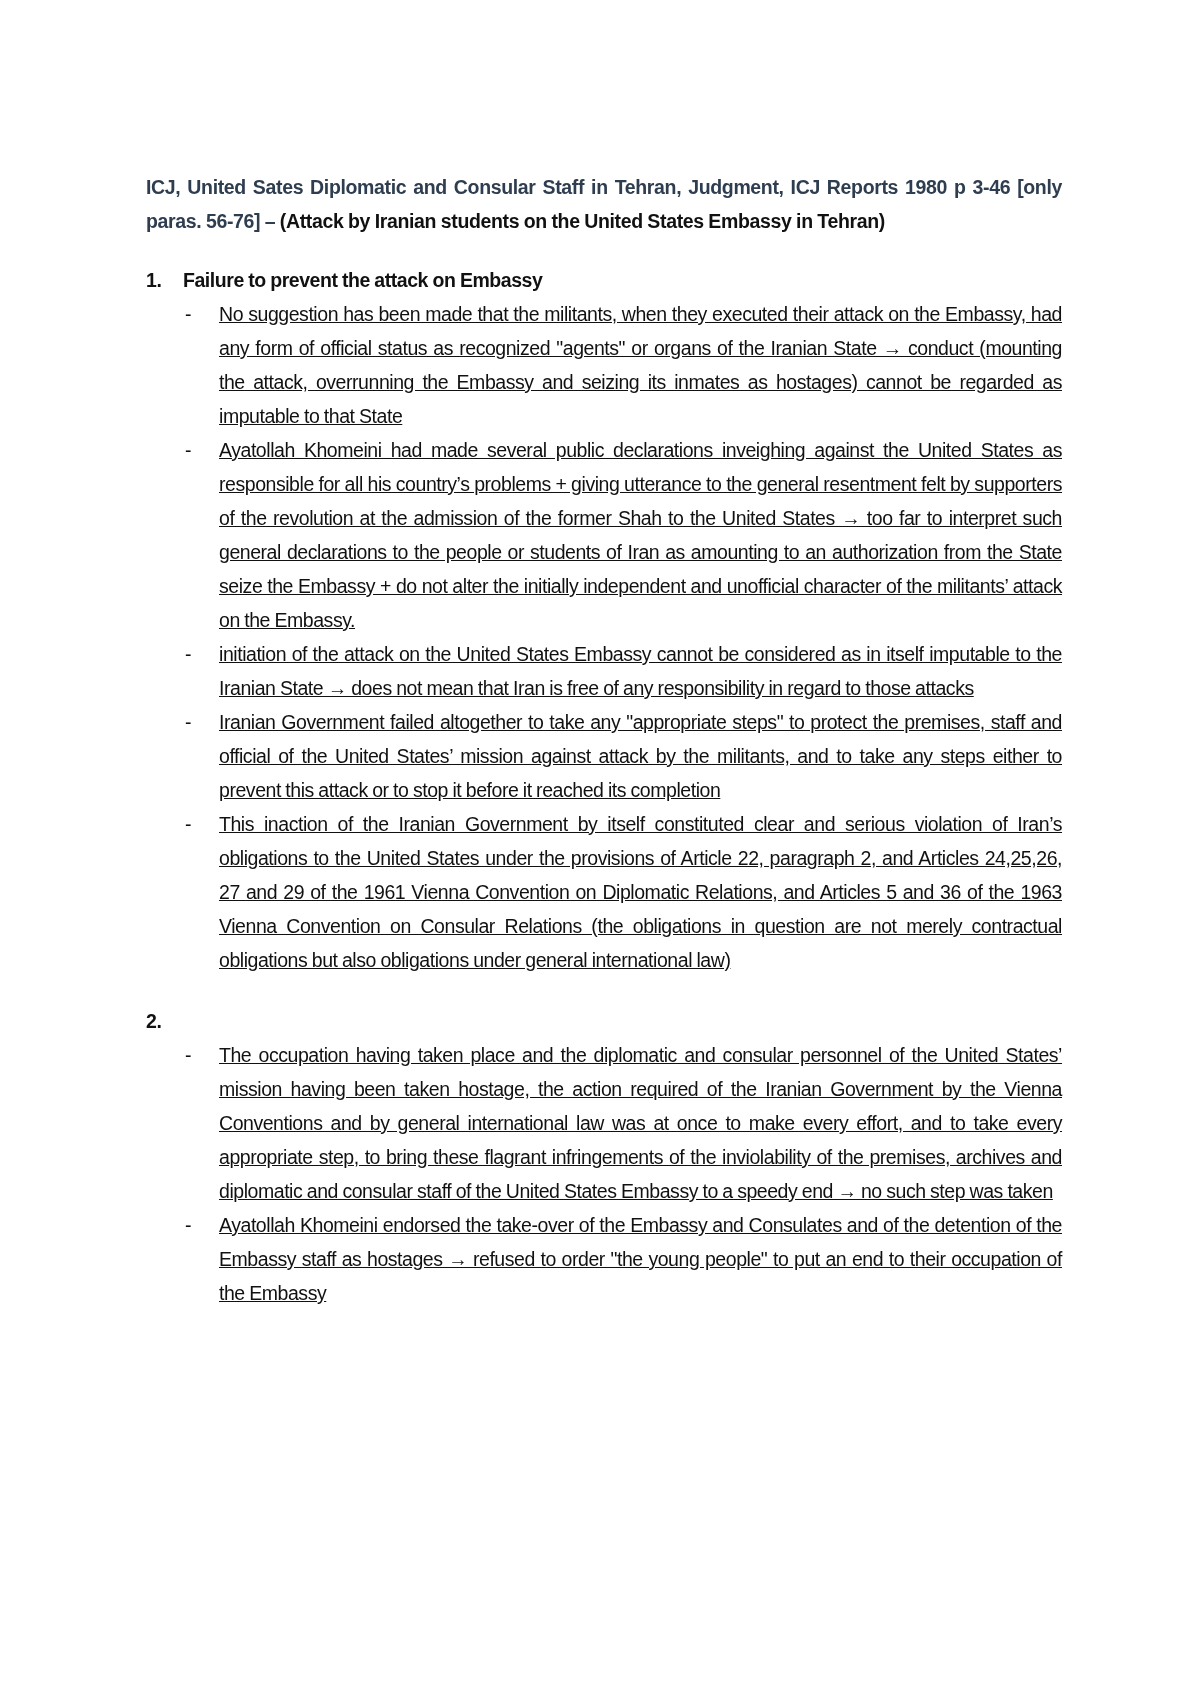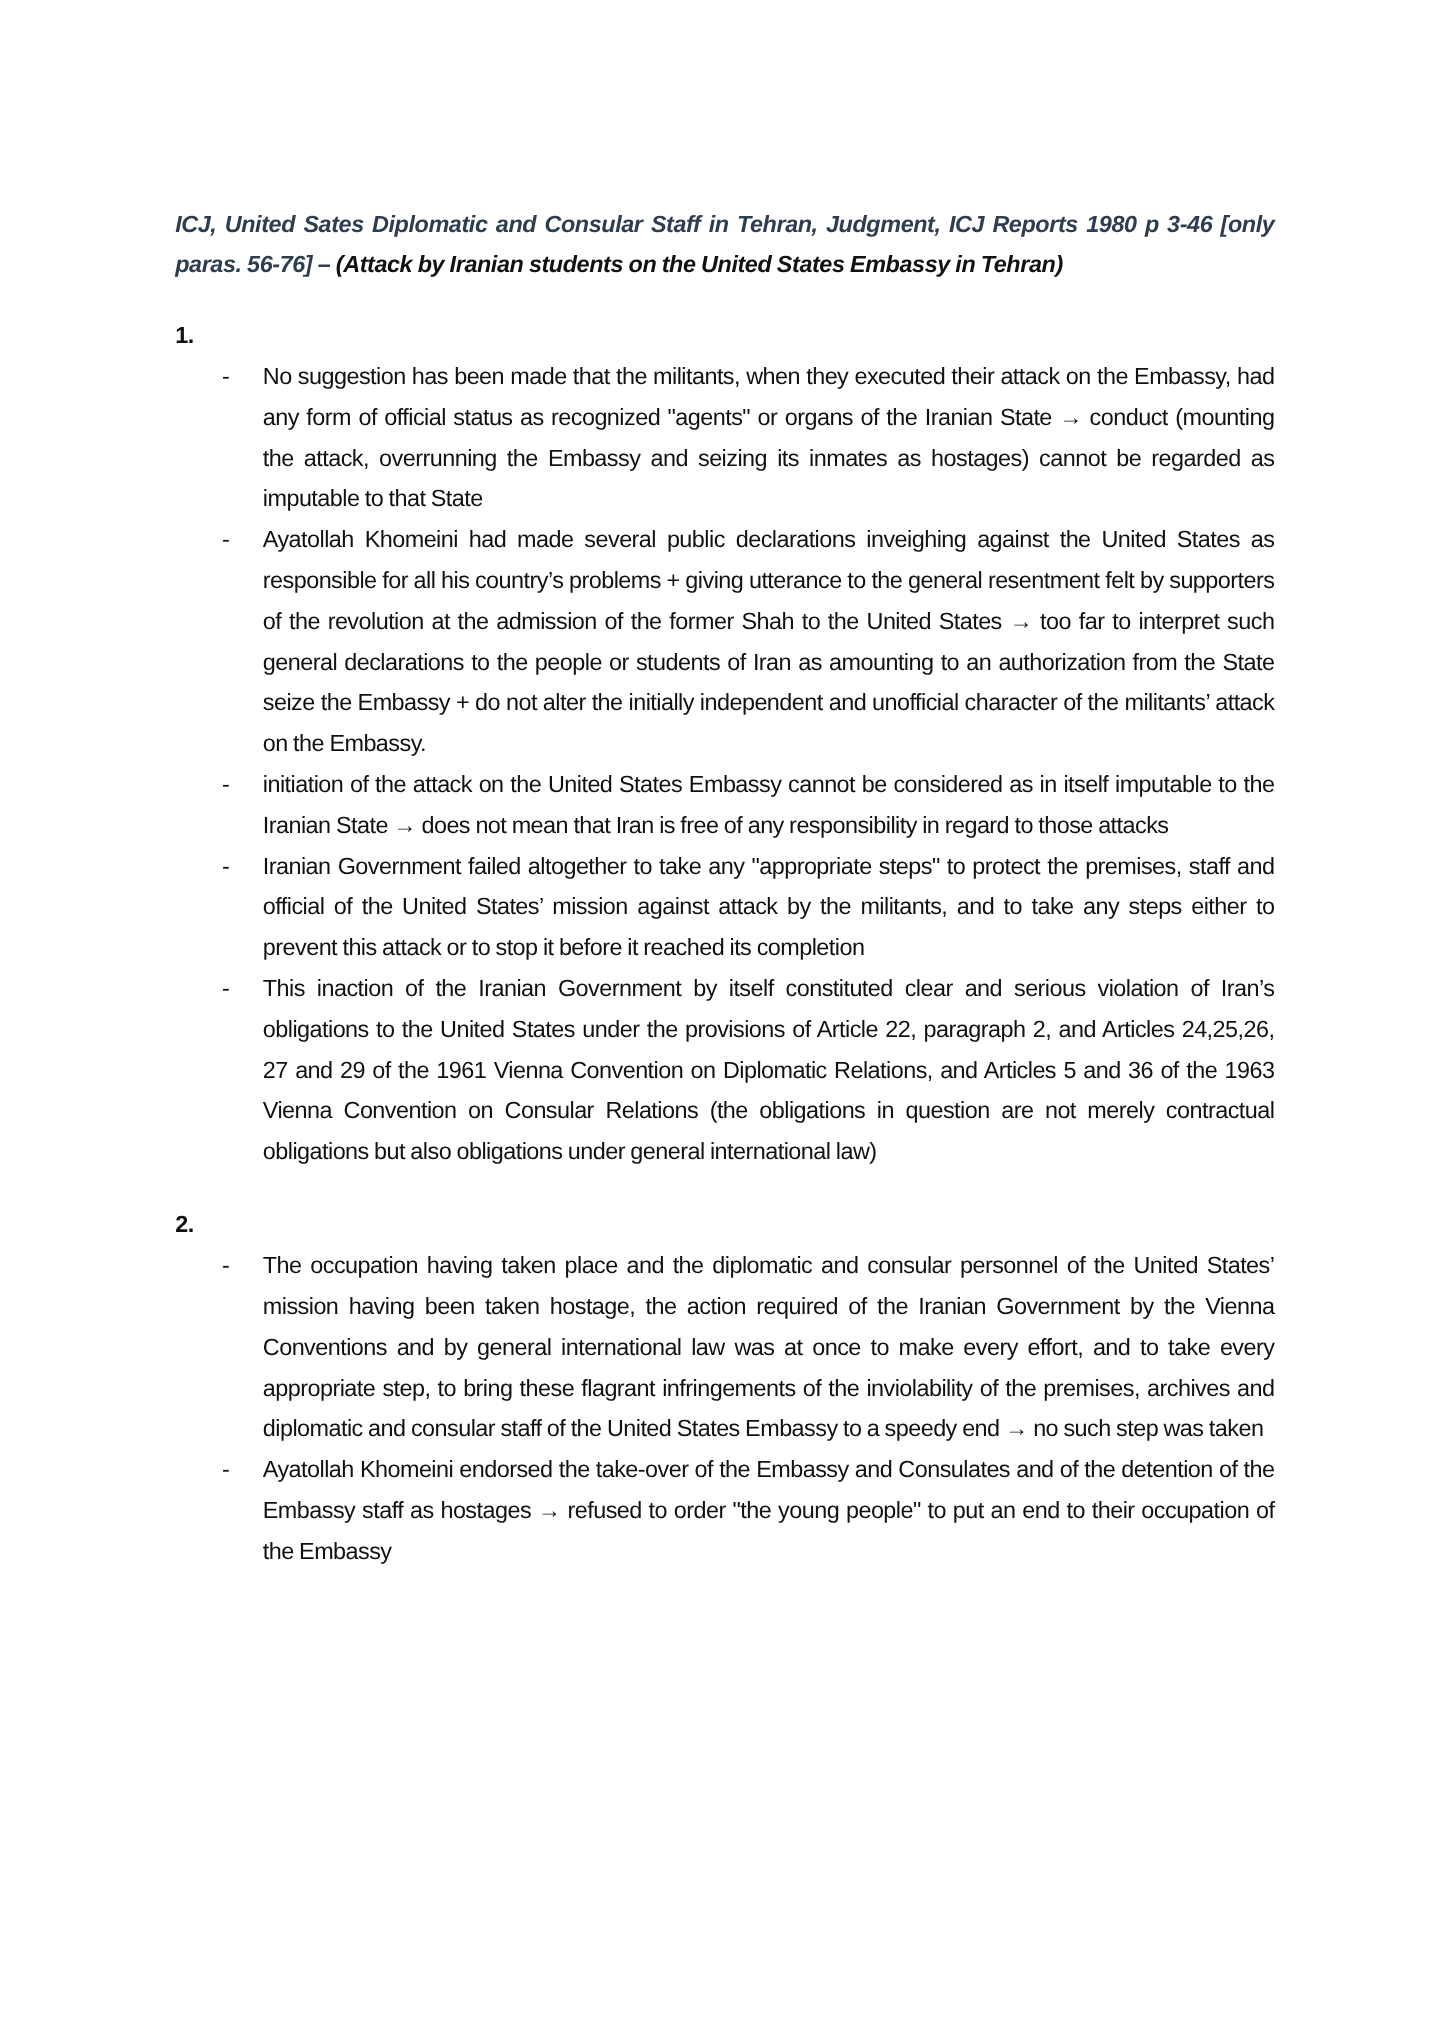--- a/index.html
+++ b/index.html
@@ -24,21 +24,20 @@
       line-height: 34px;
       letter-spacing: -0.45px;
       word-spacing: -0.5px;
     }
     .title {
       font-weight: bold;
       text-align: justify;
       text-align-last: left;
       margin: 0 0 25px 0;
       letter-spacing: -0.35px;
-      font-style: italic;
     }
     .title .cite {
       color: #2e3d4f;
     }
     .title .desc {
       color: #111111;
     }
     .section {
       margin: 0 0 27px 0;
     }
@@ -63,32 +62,34 @@
     .bullet-dash {
       width: 36px;
       flex: 0 0 36px;
       text-align: left;
       padding-left: 2px;
       box-sizing: border-box;
     }
     .bullet-text {
       flex: 1 1 auto;
       text-align: justify;
+      text-decoration: underline;
     }
   </style>
 </head>
 <body>
 
 <div class="page">
 
   <p class="title"><span class="cite">ICJ, United Sates Diplomatic and Consular Staff in Tehran, Judgment, ICJ Reports 1980 p 3-46 [only paras. 56-76] –</span> <span class="desc">(Attack by Iranian students on the United States Embassy in Tehran)</span></p>
 
   <div class="section">
     <p class="section-heading">
       <span class="section-number">1.</span>
+      <span class="section-title">Failure to prevent the attack on Embassy</span>
     </p>
     <ul class="bullets">
       <li class="bullet">
         <span class="bullet-dash">-</span>
         <span class="bullet-text">No suggestion has been made that the militants, when they executed their attack on the Embassy, had any form of official status as recognized "agents" or organs of the Iranian State → conduct (mounting the attack, overrunning the Embassy and seizing its inmates as hostages) cannot be regarded as imputable to that State</span>
       </li>
       <li class="bullet">
         <span class="bullet-dash">-</span>
         <span class="bullet-text">Ayatollah Khomeini had made several public declarations inveighing against the United States as responsible for all his country’s problems + giving utterance to the general resentment felt by supporters of the revolution at the admission of the former Shah to the United States → too far to interpret such general declarations to the people or students of Iran as amounting to an authorization from the State seize the Embassy + do not alter the initially independent and unofficial character of the militants’ attack on the Embassy.</span>
       </li>

